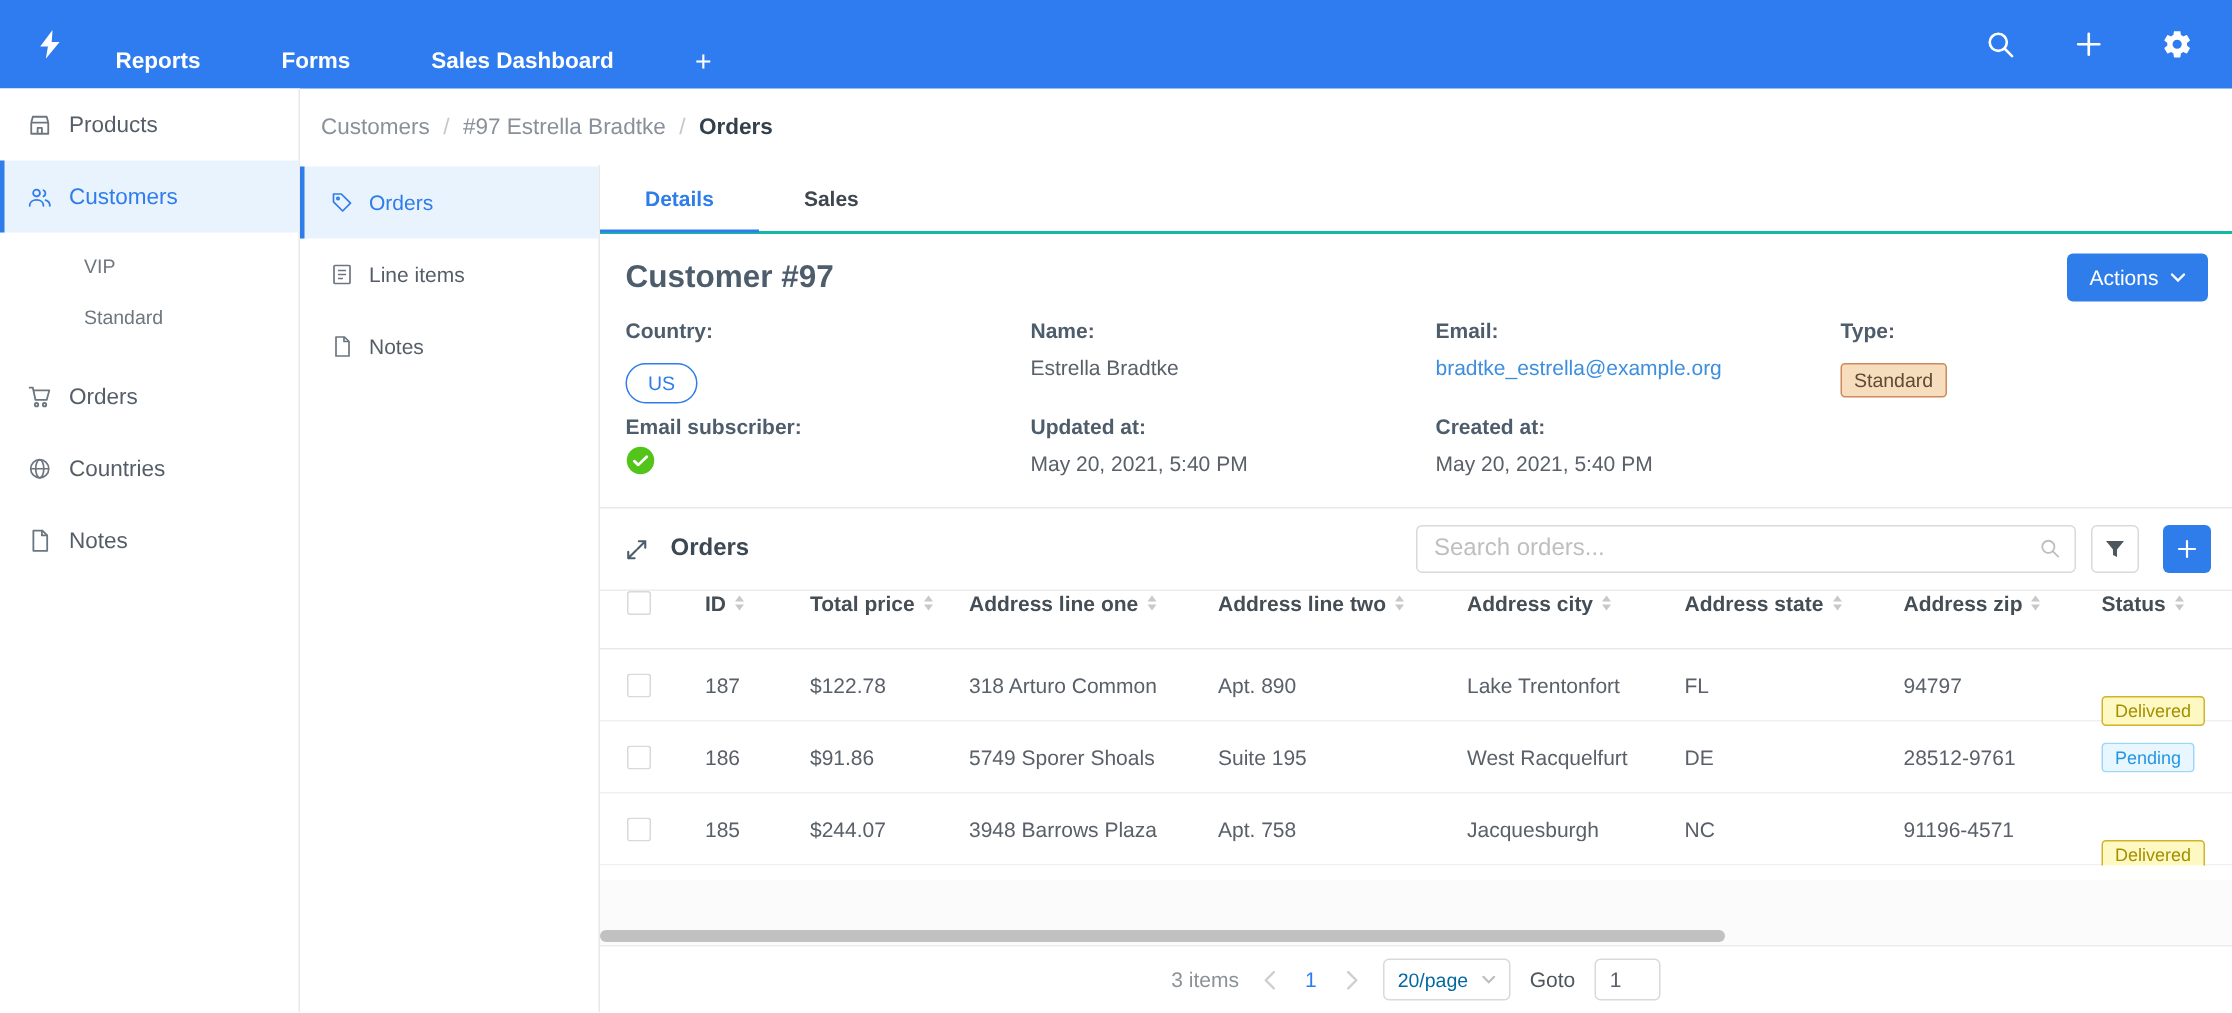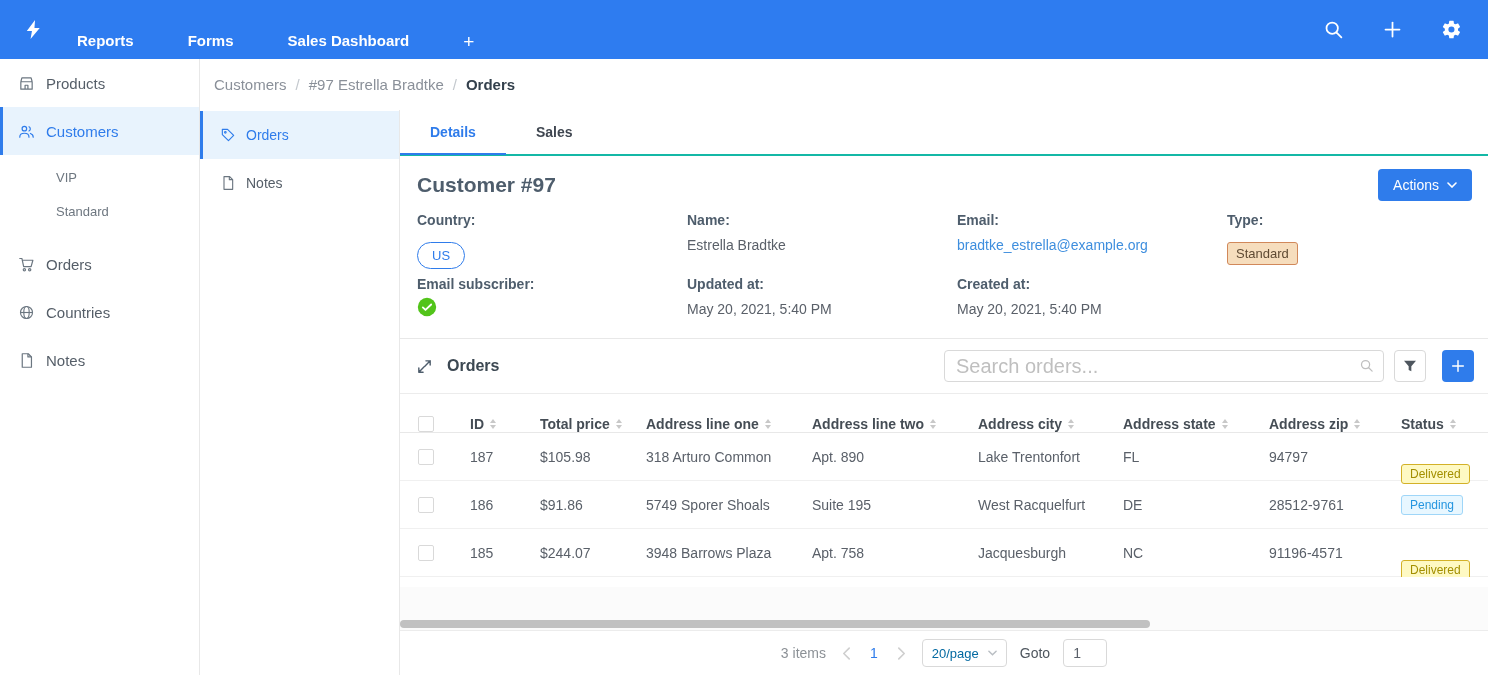--- a/index.html
+++ b/index.html
@@ -61,28 +61,28 @@
   .check-wrap { margin-top:5px; }
   .email-link { color:#3e8ede; cursor:pointer; }
 
   .divider { border-top:1px solid #e8e8e8; }
 
   .orders-toolbar { display:flex; align-items:center; padding:11px 14px; gap:8px; }
   .expand-btn { display:flex; cursor:pointer; padding:2px; background:none; border:none; }
   .orders-title { font-size:16px; font-weight:700; color:#3c4852; margin-left:4px; }
   .toolbar-spacer { flex:1; }
   .search-box { position:relative; width:440px; }
-  .search-box input { width:100%; height:32px; border:1px solid #d9d9d9; border-radius:4px; padding:0 32px 0 11px; font-size:20px; font-family:inherit; color:#5a6069; outline:none; }
+  .search-box input { width:100%; height:32px; border:1px solid #d9d9d9; border-radius:4px; padding:0 32px 0 11px; font-size:16px; font-family:inherit; color:#5a6069; outline:none; }
   .search-box input::placeholder { color:#bfbfbf; }
   .search-box .s-icon { position:absolute; right:10px; top:8px; pointer-events:none; }
   .icon-btn { width:32px; height:32px; border:1px solid #d9d9d9; background:#fff; border-radius:4px; display:flex; align-items:center; justify-content:center; cursor:pointer; margin-left:2px; }
   .add-btn { width:32px; height:32px; border:none; background:#2f7ceb; border-radius:4px; display:flex; align-items:center; justify-content:center; cursor:pointer; margin-left:8px; }
 
   
-  .thead { display:flex; align-items:flex-end; height:40px; border-top:1px solid #ececec; border-bottom:1px solid #e8e8e8; font-size:14px; font-weight:700; color:#454d55; }
+  .thead { display:flex; align-items:flex-start; height:40px; border-top:1px solid #ececec; border-bottom:1px solid #e8e8e8; font-size:14px; font-weight:700; color:#454d55; }
   .trow { display:flex; align-items:center; height:48px; border-bottom:1px solid #f0f0f0; font-size:14px; color:#5a6069; }
   .cell { padding:0 8px 0 14px; overflow:hidden; white-space:nowrap; }
   .c-check { width:56px; padding-left:18px; }
   .c-id { width:70px; } .c-total { width:106px; } .c-a1 { width:166px; } .c-a2 { width:166px; }
   .c-city { width:145px; } .c-state { width:146px; } .c-zip { width:132px; } .c-status { flex:1; }
   .th { display:flex; align-items:center; gap:6px; cursor:pointer; }
   .sorter { display:inline-flex; flex-direction:column; gap:2px; }
   .car-up { width:0; height:0; border-left:3.5px solid transparent; border-right:3.5px solid transparent; border-bottom:4.5px solid #c8c8c8; }
   .car-down { width:0; height:0; border-left:3.5px solid transparent; border-right:3.5px solid transparent; border-top:4.5px solid #c8c8c8; }
   .checkbox { width:16px; height:16px; border:1px solid #d9d9d9; border-radius:2px; background:#fff; cursor:pointer; }
@@ -221,20 +221,29 @@
             <span style="display:flex;">
                 <svg viewBox="0 0 24 24" width="16" height="16" fill="none" stroke="currentColor" stroke-width="1.7" stroke-linejoin="round">
                   <path d="M3.5 3.5h7.8l9.2 9.2-7.8 7.8-9.2-9.2z"></path>
                   <circle cx="8" cy="8" r="1.2"></circle>
                 </svg>
               </span>
             <span>Orders</span>
           </div>
           <div class="sub-item">
             <span style="display:flex;">
+                <svg viewBox="0 0 24 24" width="16" height="16" fill="none" stroke="currentColor" stroke-width="1.7">
+                  <rect x="4" y="3" width="16" height="18" rx="1"></rect>
+                  <path d="M8 8h8M8 12h8M8 16h5"></path>
+                </svg>
+              </span>
+            <span>Line items</span>
+          </div>
+          <div class="sub-item">
+            <span style="display:flex;">
                 <svg viewBox="0 0 24 24" width="16" height="16" fill="none" stroke="currentColor" stroke-width="1.7" stroke-linejoin="round">
                   <path d="M6 2.5h8.5L19 7v14.5H6z"></path>
                   <path d="M14 2.5V7h5"></path>
                 </svg>
               </span>
             <span>Notes</span>
           </div>
         </div>
 
         <div class="main">
@@ -408,21 +417,21 @@
                     </span>
                   </span>
                 </div>
             </div>
 
             <div class="trow">
               <div class="cell c-check">
                   <div class="checkbox"></div>
                 </div>
               <div class="cell c-id">187</div>
-              <div class="cell c-total">$105.98</div>
+              <div class="cell c-total">$122.78</div>
               <div class="cell c-a1">318 Arturo Common</div>
               <div class="cell c-a2">Apt. 890</div>
               <div class="cell c-city">Lake Trentonfort</div>
               <div class="cell c-state">FL</div>
               <div class="cell c-zip">94797</div>
               <div class="cell c-status"><span class="tag" data-status="delivered">Delivered</span></div>
             </div>
 
             <div class="trow">
               <div class="cell c-check">

